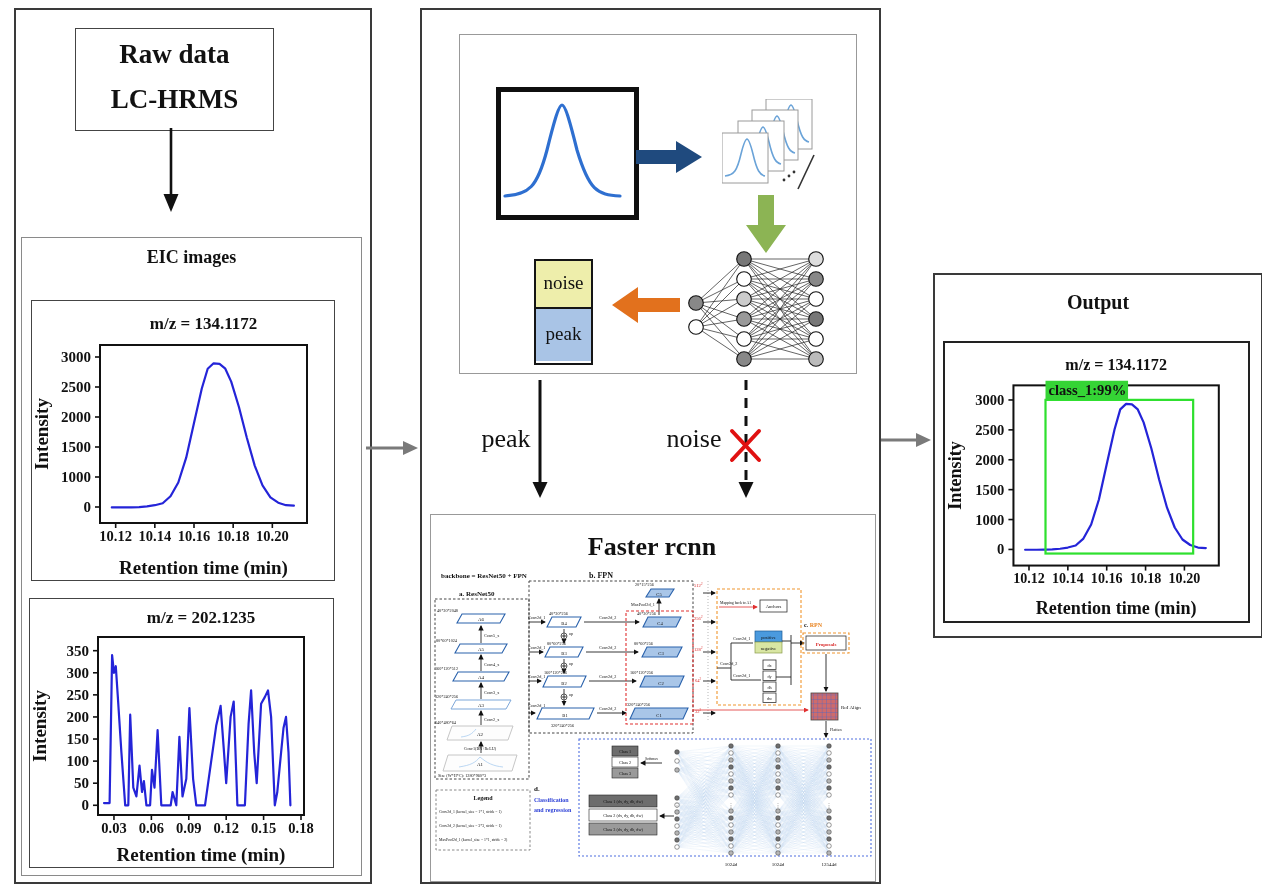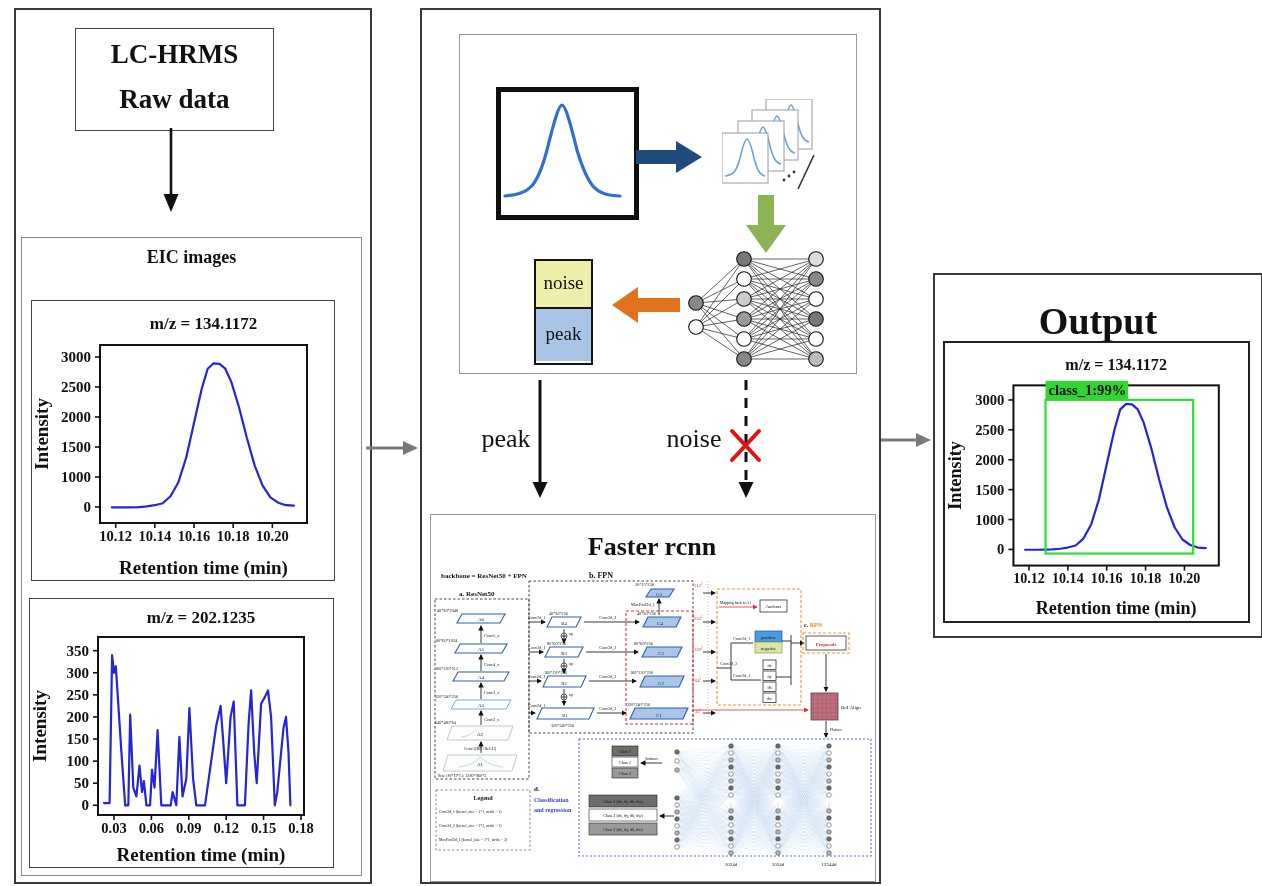--- a/index.html
+++ b/index.html
@@ -28,22 +28,22 @@
   .dashb{fill:none;stroke:#4f6fe0;stroke-width:1.1;stroke-dasharray:2,2;}
   .ln{stroke:#222;stroke-width:0.9;fill:none;}
   .lnr{stroke:#e03030;stroke-width:0.8;fill:none;}
   .wbox{fill:#fff;stroke:#333;stroke-width:0.8;}
 </style>
 </head>
 <body>
 
 <div class="panel" style="left:14px;top:8px;width:354px;height:872px;">
   <div class="card htitle" style="left:59px;top:18px;width:197px;height:98px;font-size:27px;line-height:45px;padding-top:3px;border-width:1.5px;">
+    <div>Raw data</div>
     <div>LC-HRMS</div>
-    <div>Raw data</div>
   </div>
 
   <div class="subpanel" style="left:5px;top:227px;width:339px;height:637px;">
     <div class="htitle" style="margin-top:9px;font-size:18px;">EIC images</div>
     <div class="card" style="left:9px;top:62px;width:302px;height:279px;">
         <svg viewBox="0 0 302 279" width="100%" height="100%">
           <text x="171.5" y="28" font-size="17" text-anchor="middle" class="t-title">m/z = 134.1172</text>
           <rect x="68" y="44" width="207" height="178" fill="none" stroke="#111" stroke-width="2"></rect>
           <line x1="63" y1="56" x2="68" y2="56" stroke="#111" stroke-width="1.6"></line>
           <text x="59" y="61" font-size="15" text-anchor="end" class="t-tick">3000</text>
@@ -1110,21 +1110,21 @@
       <text x="103" y="287" class="fb6 fblue">Classification</text>
       <text x="103" y="297" class="fb6 fblue">and regression</text>
     </svg>
   </div>
 </div>
 
 <div class="abs" style="left:478px;top:424px;width:56px;font-size:26px;text-align:center;z-index:6;">peak</div>
 <div class="abs" style="left:666px;top:424px;width:56px;font-size:26px;text-align:center;z-index:6;">noise</div>
 
 <div class="panel" style="left:933px;top:273px;width:326px;height:361px;">
-  <div class="htitle" style="margin-top:24px;font-size:38px;">Output</div>
+  <div class="htitle" style="margin-top:16px;font-size:20px;">Output</div>
   <div class="card" style="left:8px;top:66px;width:303px;height:278px;border-width:2px;border-color:#222;">
       <svg viewBox="0 0 301 274" width="100%" height="100%">
         <text x="170" y="26" font-size="16" text-anchor="middle" class="t-title">m/z = 134.1172</text>
         <rect x="68" y="41" width="204" height="179" fill="none" stroke="#111" stroke-width="2"></rect>
         <line x1="63" y1="55.5" x2="68" y2="55.5" stroke="#111" stroke-width="1.6"></line>
         <text x="59" y="60.5" font-size="14.5" text-anchor="end" class="t-tick">3000</text>
         <line x1="63" y1="85.2" x2="68" y2="85.2" stroke="#111" stroke-width="1.6"></line>
         <text x="59" y="90.2" font-size="14.5" text-anchor="end" class="t-tick">2500</text>
         <line x1="63" y1="114.9" x2="68" y2="114.9" stroke="#111" stroke-width="1.6"></line>
         <text x="59" y="119.9" font-size="14.5" text-anchor="end" class="t-tick">2000</text>

